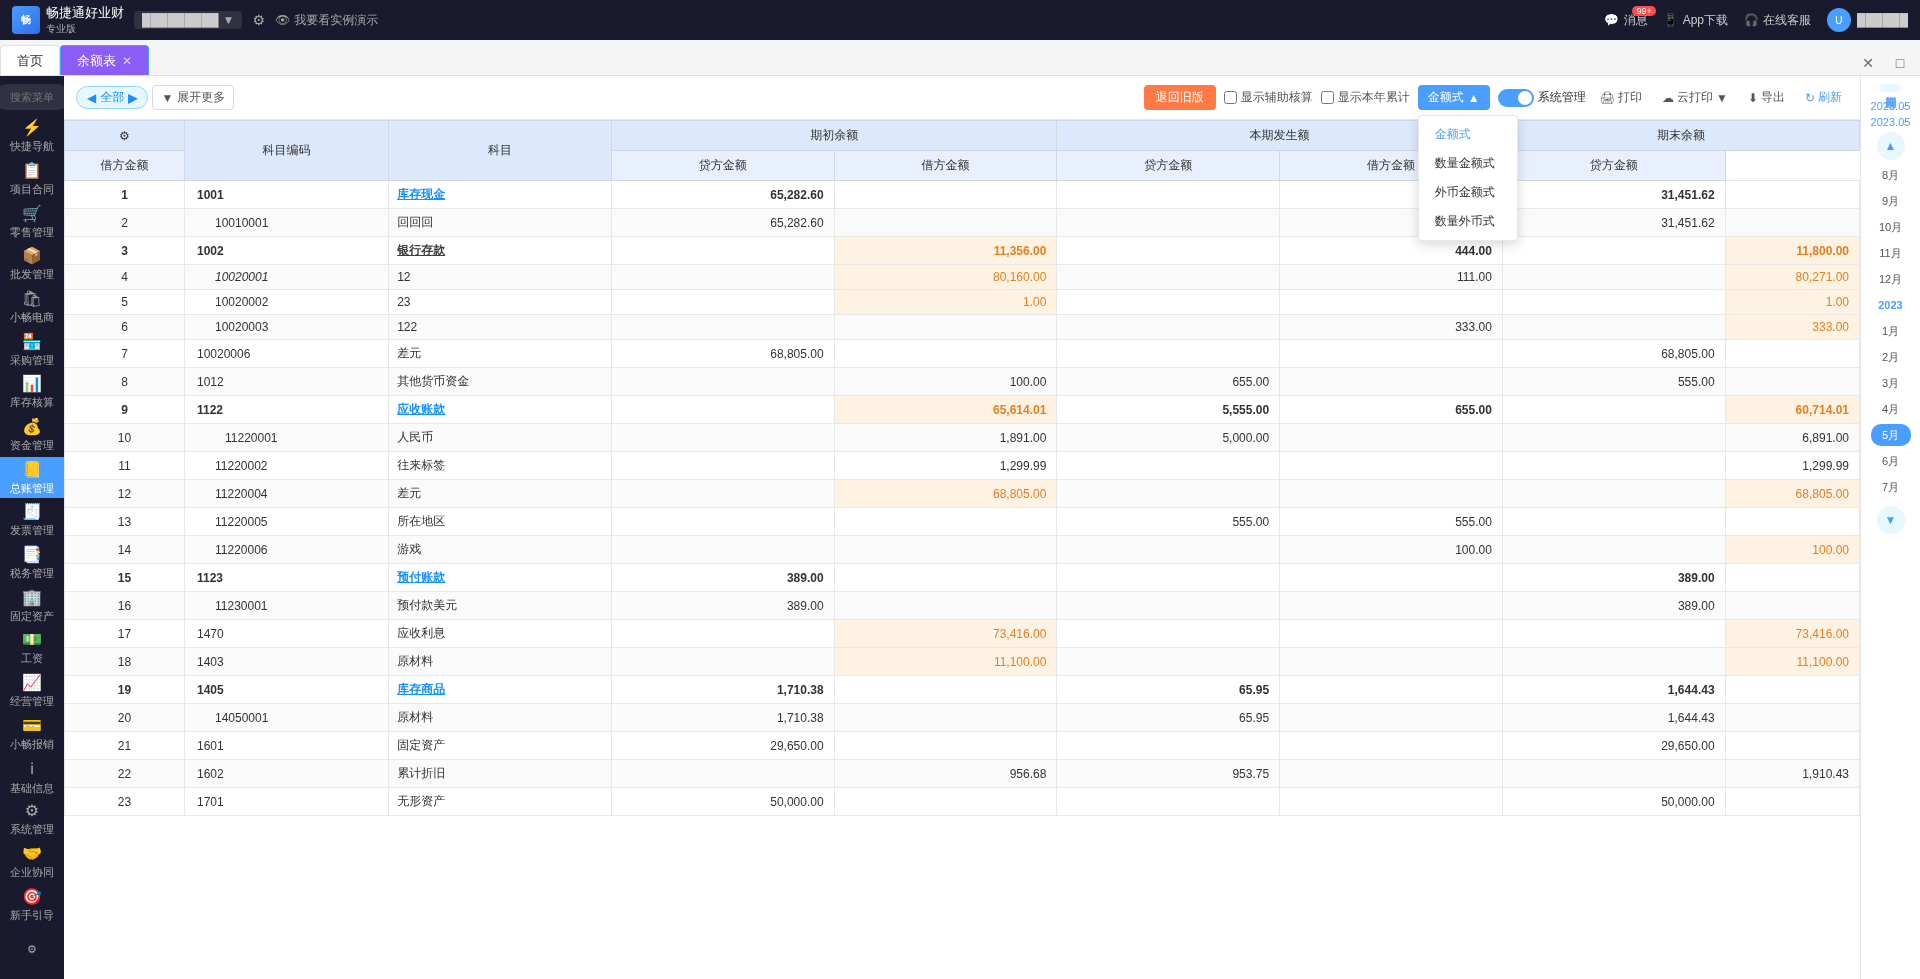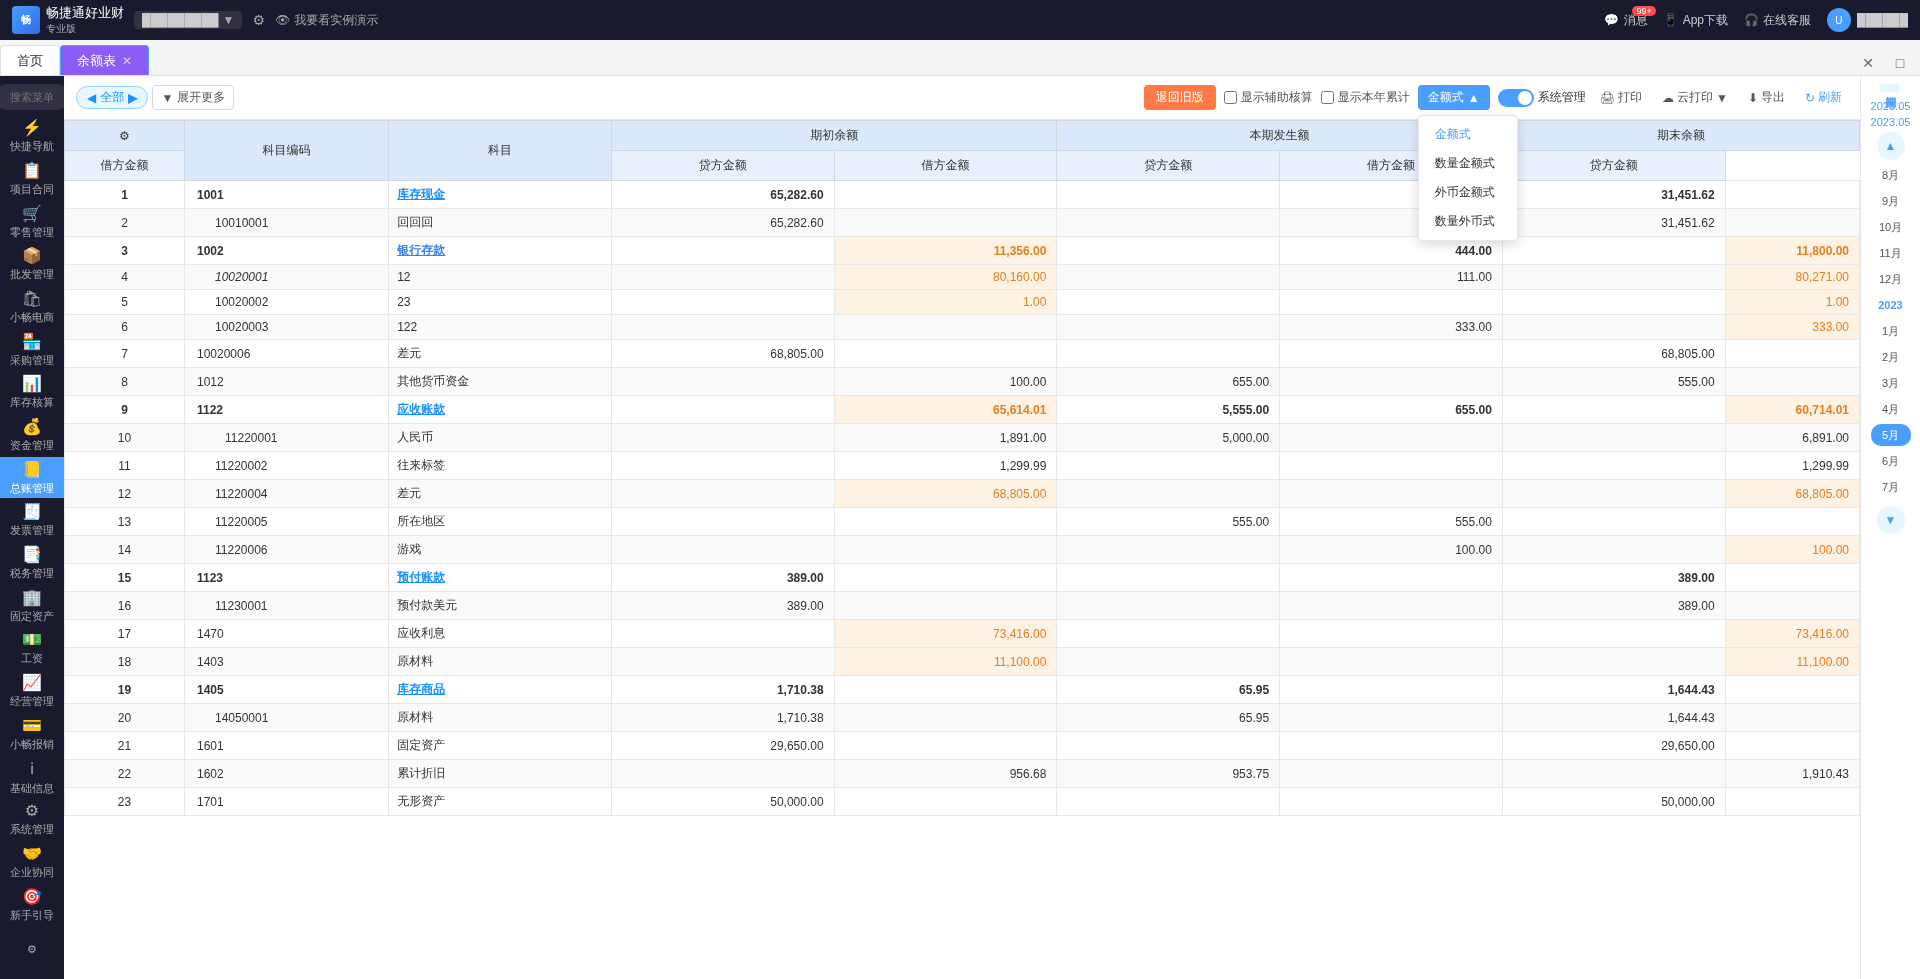--- a/index.html
+++ b/index.html
@@ -461,21 +461,21 @@
               <td class="td-number">65,282.60</td>
               <td class="td-number"></td>
               <td class="td-number"></td>
               <td class="td-number">33,830.98</td>
               <td class="td-number">31,451.62</td>
               <td class="td-number"></td>
             </tr>
             <tr class="bold-row">
               <td style="text-align: center;">3</td>
               <td class="td-code">1002</td>
-              <td class="td-name" style="text-decoration: underline; cursor: pointer; color: #3b82f6;">银行存款</td>
+              <td class="td-name" style="text-decoration: underline; cursor: pointer; color: #404040;">银行存款</td>
               <td class="td-number"></td>
               <td class="td-number td-highlighted">11,356.00</td>
               <td class="td-number"></td>
               <td class="td-number">444.00</td>
               <td class="td-number"></td>
               <td class="td-number td-highlighted">11,800.00</td>
             </tr>
             <tr>
               <td style="text-align: center;">4</td>
               <td class="td-code" style="padding-left: 30px; font-style: italic;">10020001</td>

